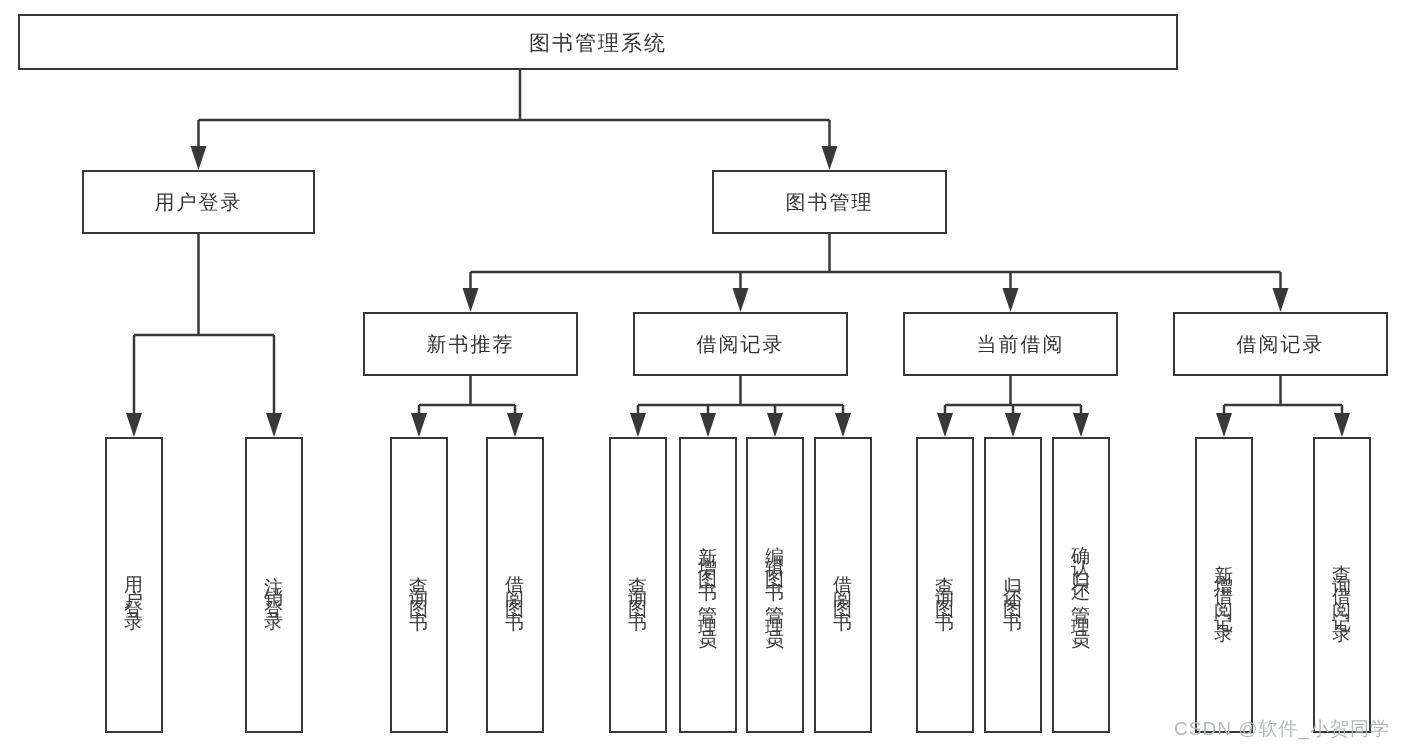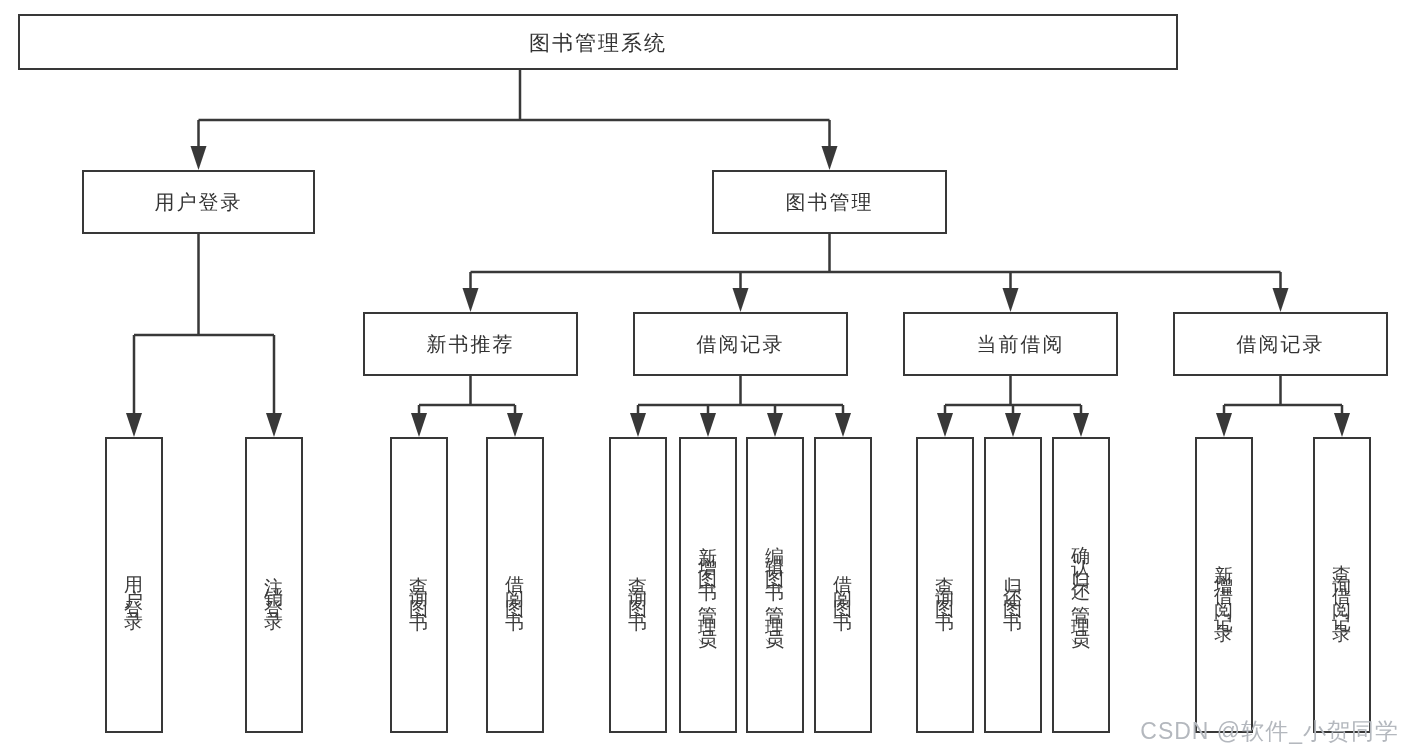--- a/index.html
+++ b/index.html
@@ -30,23 +30,23 @@
   .leaf  { top:437px; width:58px; height:296px; }
   .leaf span {
     writing-mode:vertical-rl;
     line-height:1;
     letter-spacing:12px;
     font-size:19px;
     color:#3c3c3c;
   }
   .watermark {
     position:absolute;
-    right:6px; top:716px;
+    right:15px; top:716px;
     z-index:3;
-    font-size:23px;
+    font-size:19px;
     color:#b4b8be;
     letter-spacing:1px;
     white-space:nowrap;
   }
 </style>
 </head>
 <body>
 
 <div class="stage">
 

